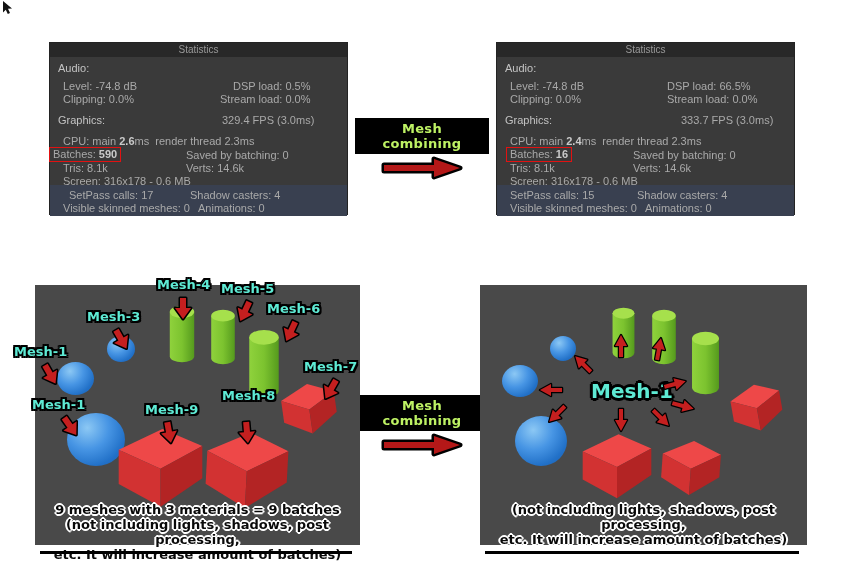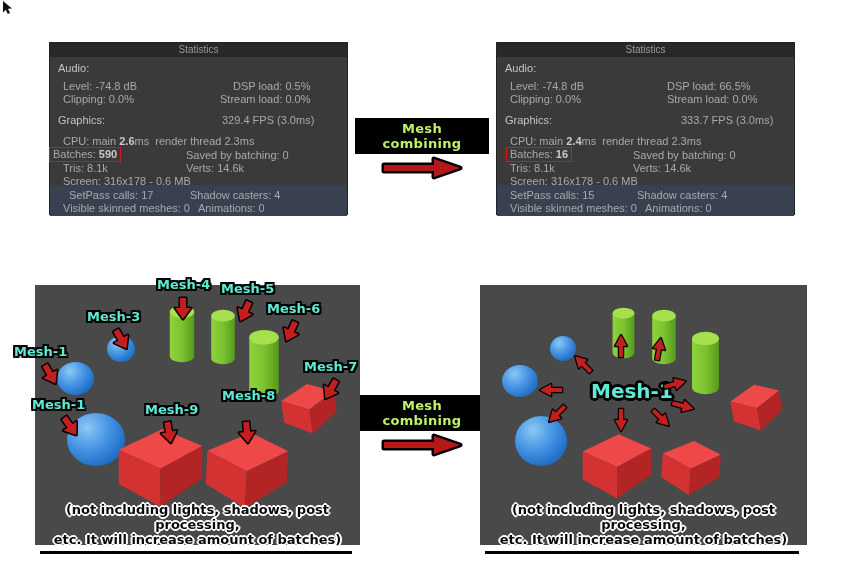--- a/index.html
+++ b/index.html
@@ -188,20 +188,21 @@
   <div class="mesh-label" style="left:187px;top:103px">Mesh-8</div>
   <svg class="sarrow" style="left:202px;top:134px;transform:rotate(-5deg)" viewBox="0 0 20 26">
       <use href="#sym-arrow-small"></use>
     </svg>
   <div class="mesh-label" style="left:110px;top:117px">Mesh-9</div>
   <svg class="sarrow" style="left:124px;top:134px;transform:rotate(-10deg)" viewBox="0 0 20 26">
       <use href="#sym-arrow-small"></use>
     </svg>
 
   <div class="caption">
+    <div>9 meshes with 3 materials = 9 batches</div>
     <div>(not including lights, shadows, post processing,</div>
     <div>etc. It will increase amount of batches)</div>
   </div>
   <div class="caption-underline"></div>
 </div>
 
 <div class="scene" style="left:480px;top:285px;width:327px">
 
   <svg class="obj" style="left:131px;top:22px;width:25px;height:52px" viewBox="0 0 34 76">
       <use href="#sym-cylinder"></use>

